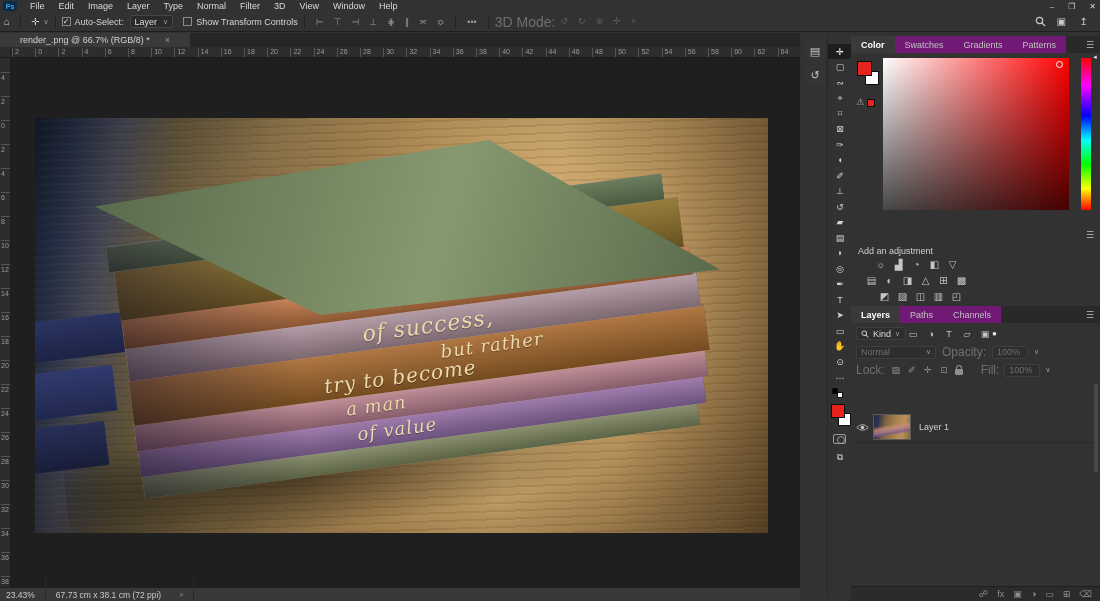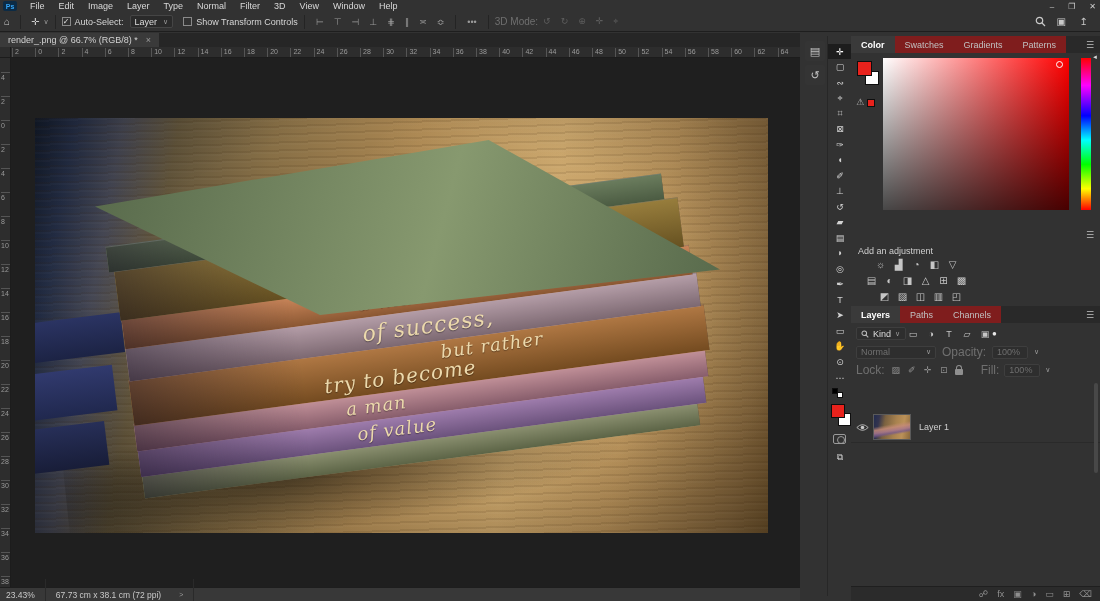--- a/index.html
+++ b/index.html
@@ -28,21 +28,21 @@
   .sel{height:13px;background:#2a2a2a;border:1px solid #454545;border-radius:2px;
        display:inline-flex;align-items:center;padding:0 4px;gap:6px;font-size:9px;color:#ddd;}
   .chev{font-size:7px;color:#9a9a9a;}
   .dim{color:#6f6f6f;}
   .ob-glyph{color:#9a9a9a;font-size:9px;padding:0 5px;}
   .ob-glyph.dis{color:#5d5d5d;}
 
   
   .tabbar{position:absolute;left:0;top:33px;width:800px;height:14px;background:#262626;}
   .doc-tab{position:absolute;left:0;top:0;height:14px;background:#3a3a3a;color:#d2d2d2;
-           font-size:9px;display:flex;align-items:center;padding:0 8px;gap:8px;}
+           font-size:9px;display:flex;align-items:center;padding:0 20px;gap:15px;}
   .tab-close{color:#9a9a9a;font-size:9px;}
   .hruler{position:absolute;left:0;top:47px;width:800px;height:11px;background:#2d2d2d;
           border-bottom:1px solid #1c1c1c;overflow:hidden;}
   .hruler .tick{position:absolute;top:1px;font-size:7px;color:#9a9a9a;border-left:1px solid #555;
                 padding-left:2px;height:10px;}
   .ruler-corner{position:absolute;left:0;top:47px;width:11px;height:11px;background:#2d2d2d;
                 border-right:1px solid #1c1c1c;border-bottom:1px solid #1c1c1c;z-index:3;}
   .vruler{position:absolute;left:0;top:58px;width:11px;height:529px;background:#2d2d2d;
           border-right:1px solid #1c1c1c;overflow:hidden;}
   .vruler .tick{position:absolute;left:1px;font-size:7px;color:#9a9a9a;border-top:1px solid #555;
@@ -87,21 +87,21 @@
         justify-content:center;font-size:9px;color:#d2d2d2;}
   .tool.active{background:#1d1d1d;color:#ffffff;}
   .swatch{position:absolute;border:1px solid #0e0e0e;}
   .qmask{position:absolute;width:13px;height:10px;border:1px solid #9a9a9a;border-radius:2px;}
   .qmask::after{content:"";position:absolute;left:3px;top:1px;width:6px;height:6px;
         border-radius:50%;border:1px solid #9a9a9a;}
 
   
   .panel-tabs{position:absolute;display:flex;background:#292929;height:17px;align-items:stretch;
               font-size:9px;}
-  .ptab{padding:0 10px;display:flex;align-items:center;color:#c0c0c0;background:#7f1d1d;}
+  .ptab{padding:0 10px;display:flex;align-items:center;color:#c0c0c0;background:#701a75;}
   .ptab.active{background:#3a3a3a;color:#ffffff;font-weight:bold;}
   .pmenu{position:absolute;color:#c0c0c0;font-size:9px;}
   .panel-body{position:absolute;background:#323232;}
   .spectrum{position:absolute;background:
       linear-gradient(to bottom, rgba(0,0,0,0) 0%, rgba(0,0,0,0.72) 100%),
       linear-gradient(to right, #ffffff, #ff0000);}
   .spectrum .ring{position:absolute;right:6px;top:3px;width:7px;height:7px;border:1px solid #fff;
       border-radius:50%;}
   .huebar{position:absolute;background:linear-gradient(to bottom,
       #ff0000 0%, #ff00ff 18%, #0000ff 38%, #00ffff 54%, #00ff00 70%, #ffff00 86%, #ff0000 100%);}
@@ -183,21 +183,21 @@
         <span class="ob-glyph">⊣</span>
         <span class="ob-glyph">⊥</span>
         <span class="ob-glyph">⋕</span>
         <span class="ob-glyph">∥</span>
         <span class="ob-glyph">≍</span>
         <span class="ob-glyph">≎</span>
       </span>
     <span class="ob-sep"></span>
     <span class="ob-glyph">•••</span>
     <span class="ob-sep"></span>
-    <span class="dim" style="font-size:10px;">3D Mode:</span>
+    <span class="dim" style="font-size:14px;">3D Mode:</span>
     <span id="mode-icons" style="display:flex;">
         <span class="ob-glyph dis">↺</span>
         <span class="ob-glyph dis">↻</span>
         <span class="ob-glyph dis">⊕</span>
         <span class="ob-glyph dis">✛</span>
         <span class="ob-glyph dis">⌖</span>
       </span>
     <span style="position:absolute;right:54px;display:flex;align-items:center;">
       <svg width="11" height="11" viewBox="0 0 11 11">
           <circle cx="4.5" cy="4.5" r="3.2" fill="none" stroke="#c9c9c9" stroke-width="1.2"></circle>

